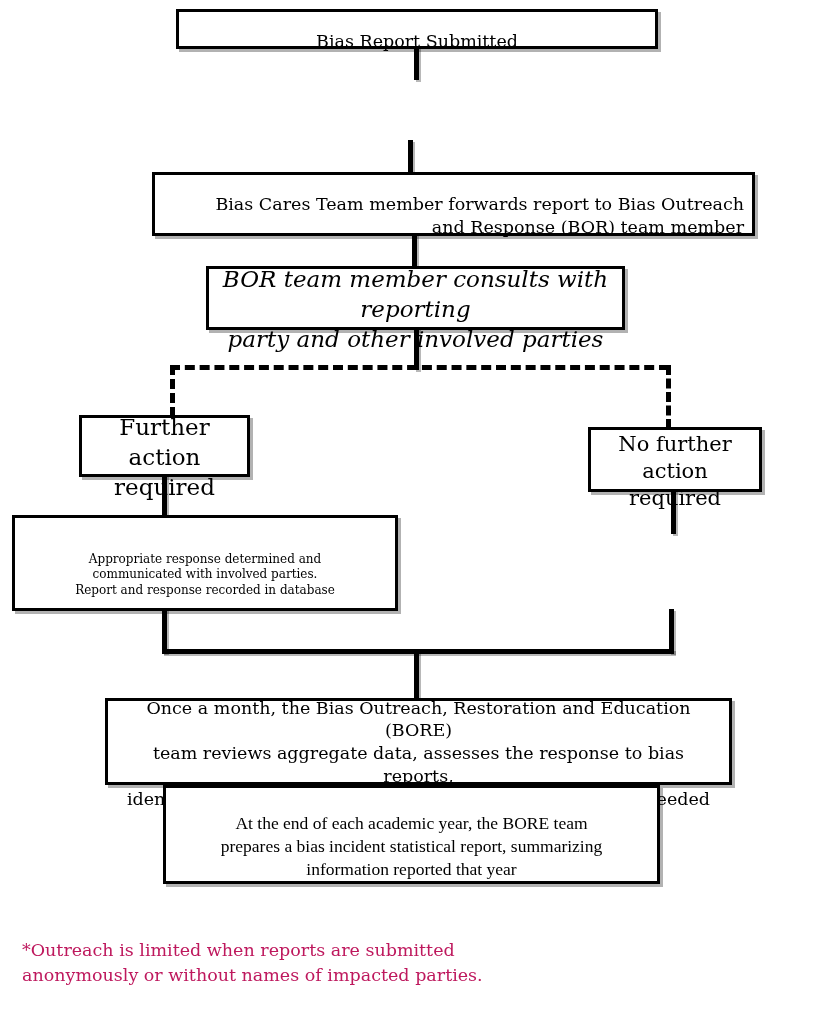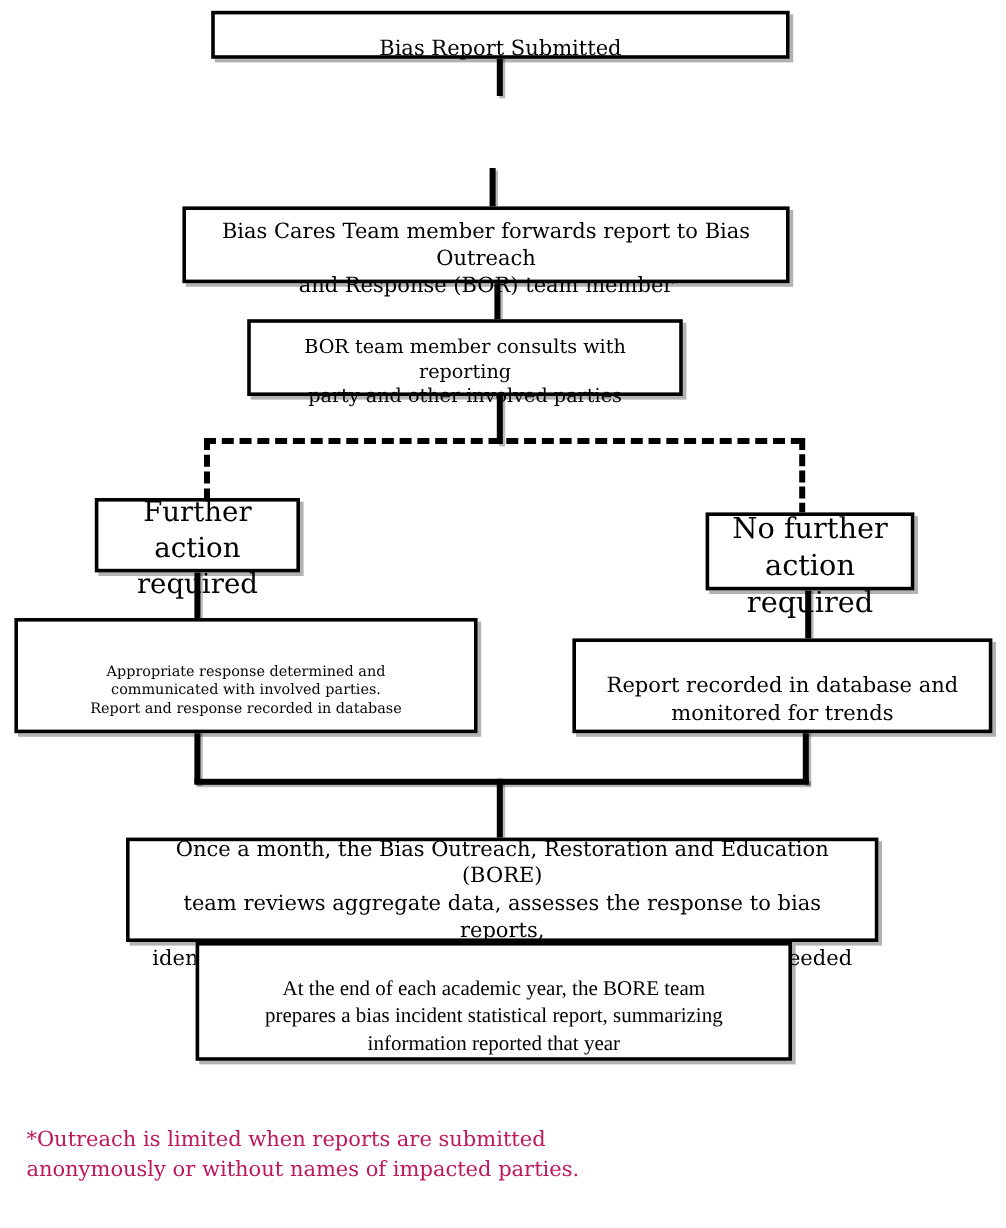--- a/index.html
+++ b/index.html
@@ -98,50 +98,46 @@
 
   <div class="conn shadowed" style="left:414px; top:649px; width:5px; height:51px;"></div>
 
   <div class="conn shadowed" style="left:411px; top:783px; width:5px; height:42px;"></div>
 
   <div class="node" style="left:176px; top:9px; width:482px; height:40px; font-size:17.5px;">
     <span class="txt">Bias Report Submitted</span>
   </div>
 
 
-  <div class="node" style="left:152px; top:172px; width:506px; height:64px; font-size:17.5px;">
+  <div class="node" style="left:152px; top:172px; width:603px; height:64px; font-size:17.5px;text-align:right;">
     <span class="txt">Bias Cares Team member forwards report to Bias Outreach
 and Response (BOR) team member</span>
   </div>
 
-  <div class="node" style="left:206px; top:266px; width:363px; height:64px; font-size:16px;">
+  <div class="node" style="left:206px; top:266px; width:419px; height:64px; font-size:23px;font-style:italic;">
     <span class="txt">BOR team member consults with reporting
 party and other involved parties</span>
   </div>
 
   <div class="node" style="left:79px; top:415px; width:171px; height:62px; font-size:23px;">
     <span class="txt">Further action
 required</span>
   </div>
 
-  <div class="node" style="left:588px; top:427px; width:174px; height:65px; font-size:24px;">
+  <div class="node" style="left:588px; top:427px; width:174px; height:65px; font-size:21px;">
     <span class="txt">No further
 action required</span>
   </div>
 
   <div class="node" style="left:12px; top:515px; width:386px; height:96px; font-size:12px;">
     <span class="txt">Appropriate response determined and
 communicated with involved parties.
 Report and response recorded in database</span>
   </div>
 
-  <div class="node" style="left:477px; top:532px; width:350px; height:79px; font-size:17.5px;">
-    <span class="txt">Report recorded in database and
-monitored for trends</span>
-  </div>
 
   <div class="node" style="left:105px; top:698px; width:627px; height:87px; font-size:17.5px;">
     <span class="txt">Once a month, the Bias Outreach, Restoration and Education (BORE)
 team reviews aggregate data, assesses the response to bias reports,
 identifies patterns, and determines any additional actions needed</span>
   </div>
 
   <div class="node" style="left:163px; top:785px; width:497px; height:99px; font-size:17.5px;font-family:Liberation Serif, serif;">
     <span class="txt">At the end of each academic year, the BORE team
 prepares a bias incident statistical report, summarizing

